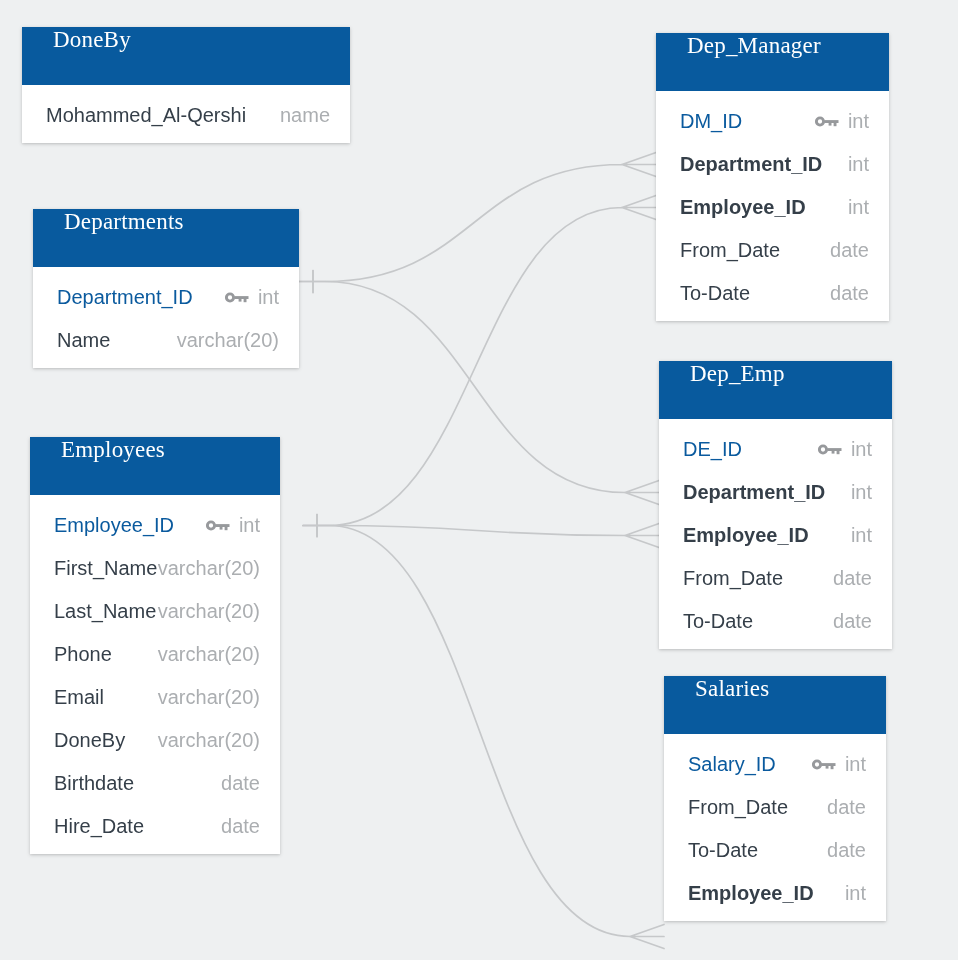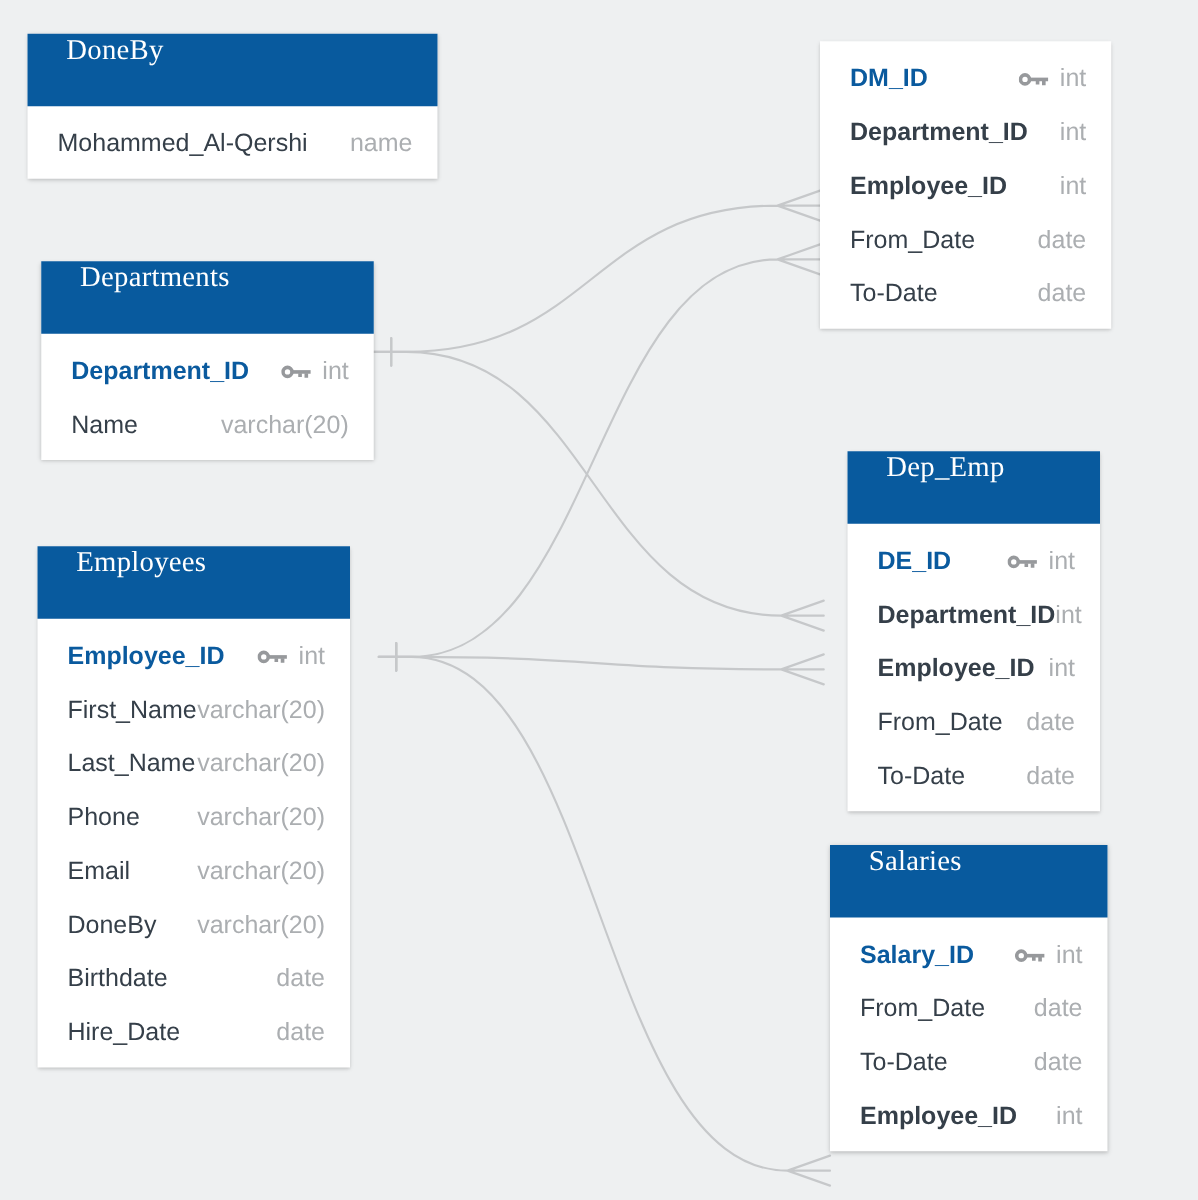--- a/index.html
+++ b/index.html
@@ -45,21 +45,21 @@
     height: 43px;
     display: flex;
     align-items: center;
     justify-content: space-between;
     padding: 0 20px 0 24px;
     box-sizing: border-box;
     font-size: 20px;
   }
   .erd-row .fname { color: var(--name-fg, #353f49); white-space: nowrap; }
   .erd-row .fname.bold { font-weight: 700; }
-  .erd-row .fname.pk { color: var(--pk-fg, #0a5a9e); font-weight: 700; }
+  .erd-row .fname.pk { color: var(--pk-fg, #0a5a9e); font-weight: 400; }
   .erd-row .rgroup { display: flex; align-items: center; gap: 9px; }
   .erd-row .ftype { color: var(--type-fg, #abaeb1); white-space: nowrap; }
   .key-icon { display: inline-block; flex: 0 0 auto; }
 </style>
 </head>
 <body>
 
 <div id="canvas">
   <svg id="relations" width="958" height="960">
       <path d="M299 281.5 L325 281.5 M313 270.5 L313 292.5 M325 281.5 C473.5 281.5 473.5 164.5 622 164.5 M622 164.5 L656 152.5 M622 164.5 L656 164.5 M622 164.5 L656 176.5" fill="none" stroke="#c6c8ca" stroke-width="1.7" stroke-linecap="round"></path>
@@ -162,20 +162,23 @@
         </div>
         <div class="erd-row">
           <span class="fname">Hire_Date</span>
           <span class="rgroup">
             <span class="ftype">date</span>
           </span>
         </div>
       </div>
     </div>
     <div class="erd-table" style="left: 656px; top: 33px; width: 233px;">
+      <div class="erd-header">
+        <span>Dep_Manager</span>
+      </div>
       <div class="erd-body">
         <div class="erd-row">
           <span class="fname pk">DM_ID</span>
           <span class="rgroup">
             <svg class="key-icon" width="24" height="13" viewBox="0 0 24 13">
               <circle cx="5" cy="6.5" r="3.6" fill="none" stroke="#97999c" stroke-width="2.9"></circle>
               <rect x="9.3" y="5.1" width="14.2" height="2.9" fill="#97999c"></rect>
               <rect x="13.6" y="7.6" width="2.9" height="3.0" fill="#97999c"></rect>
               <rect x="18.6" y="7.6" width="2.9" height="3.6" fill="#97999c"></rect>
             </svg>
@@ -201,21 +204,21 @@
           </span>
         </div>
         <div class="erd-row">
           <span class="fname">To-Date</span>
           <span class="rgroup">
             <span class="ftype">date</span>
           </span>
         </div>
       </div>
     </div>
-    <div class="erd-table" style="left: 659px; top: 361px; width: 202px; margin-left: 19px;">
+    <div class="erd-table" style="left: 659px; top: 361px; width: 233px;">
       <div class="erd-header">
         <span>Dep_Emp</span>
       </div>
       <div class="erd-body">
         <div class="erd-row">
           <span class="fname pk">DE_ID</span>
           <span class="rgroup">
             <svg class="key-icon" width="24" height="13" viewBox="0 0 24 13">
               <circle cx="5" cy="6.5" r="3.6" fill="none" stroke="#97999c" stroke-width="2.9"></circle>
               <rect x="9.3" y="5.1" width="14.2" height="2.9" fill="#97999c"></rect>

